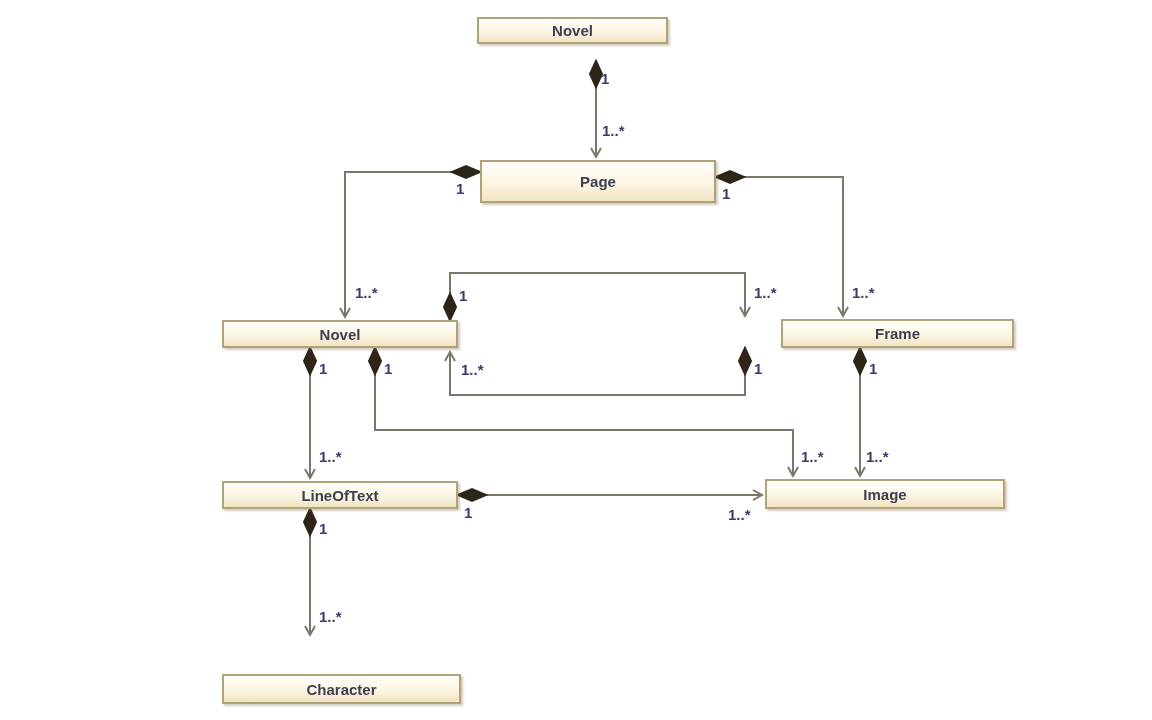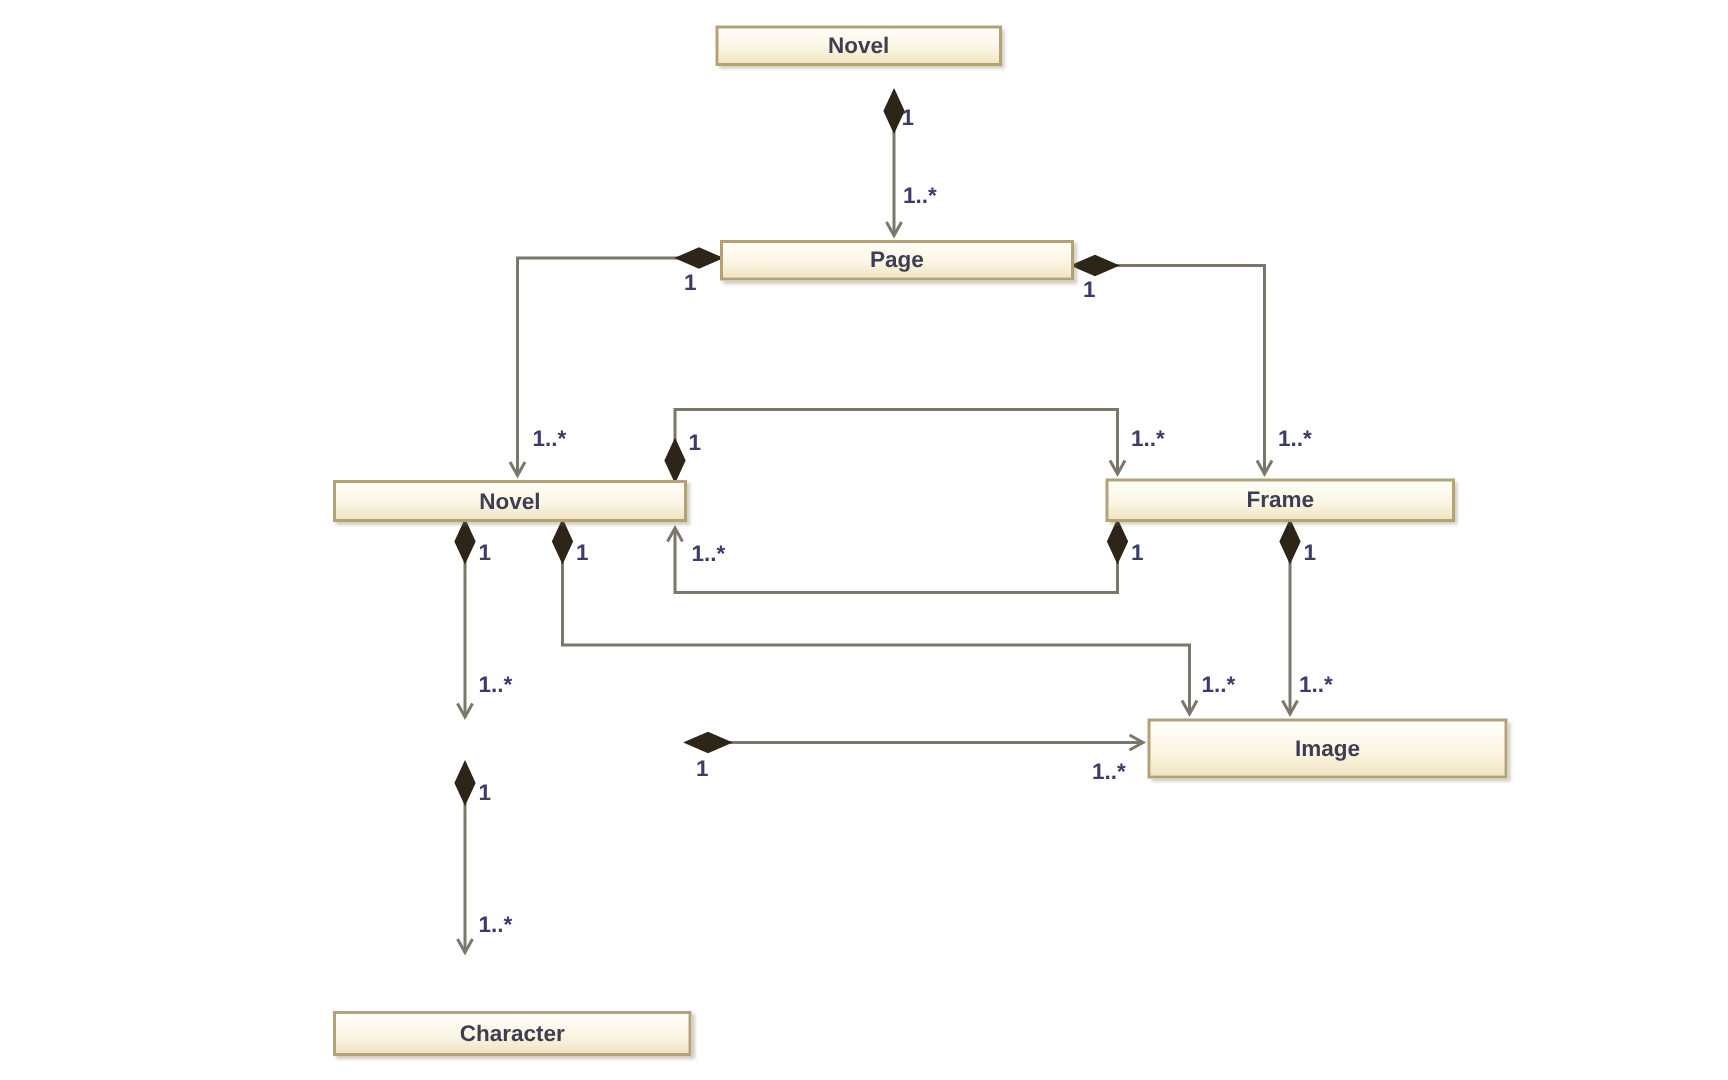--- a/index.html
+++ b/index.html
@@ -85,30 +85,33 @@
     <g>
       <path d="M310,535 L310,635"></path>
       <polyline points="305,626 310,635 315,626"></polyline>
       <polygon points="310,509 316,522 310,535 304,522" fill="#2d2517" stroke="#2d2517"></polygon>
     </g>
   </svg>
 
   <div class="uml-class" style="left:477px;top:17px;width:191px;height:27px">
     <span>Novel</span>
   </div>
-  <div class="uml-class" style="left:480px;top:160px;width:236px;height:27px">
+  <div class="uml-class" style="left:480px;top:160px;width:236px;height:43px">
     <span>Page</span>
   </div>
   <div class="uml-class" style="left:222px;top:320px;width:236px;height:28px">
     <span>Novel</span>
   </div>
-  <div class="uml-class" style="left:737px;top:319px;width:233px;height:29px">
+  <div class="uml-class" style="left:781px;top:319px;width:233px;height:29px">
     <span>Frame</span>
   </div>
-  <div class="uml-class" style="left:765px;top:479px;width:240px;height:40px">
+  <div class="uml-class" style="left:222px;top:481px;width:236px;height:28px">
+    <span>LineOfText</span>
+  </div>
+  <div class="uml-class" style="left:765px;top:479px;width:240px;height:30px">
     <span>Image</span>
   </div>
   <div class="uml-class" style="left:222px;top:674px;width:239px;height:30px">
     <span>Character</span>
   </div>
 
   <span class="mult" style="left:601px;top:71px">1</span>
   <span class="mult" style="left:602px;top:123px">1..*</span>
 
   <span class="mult" style="left:456px;top:181px">1</span>

